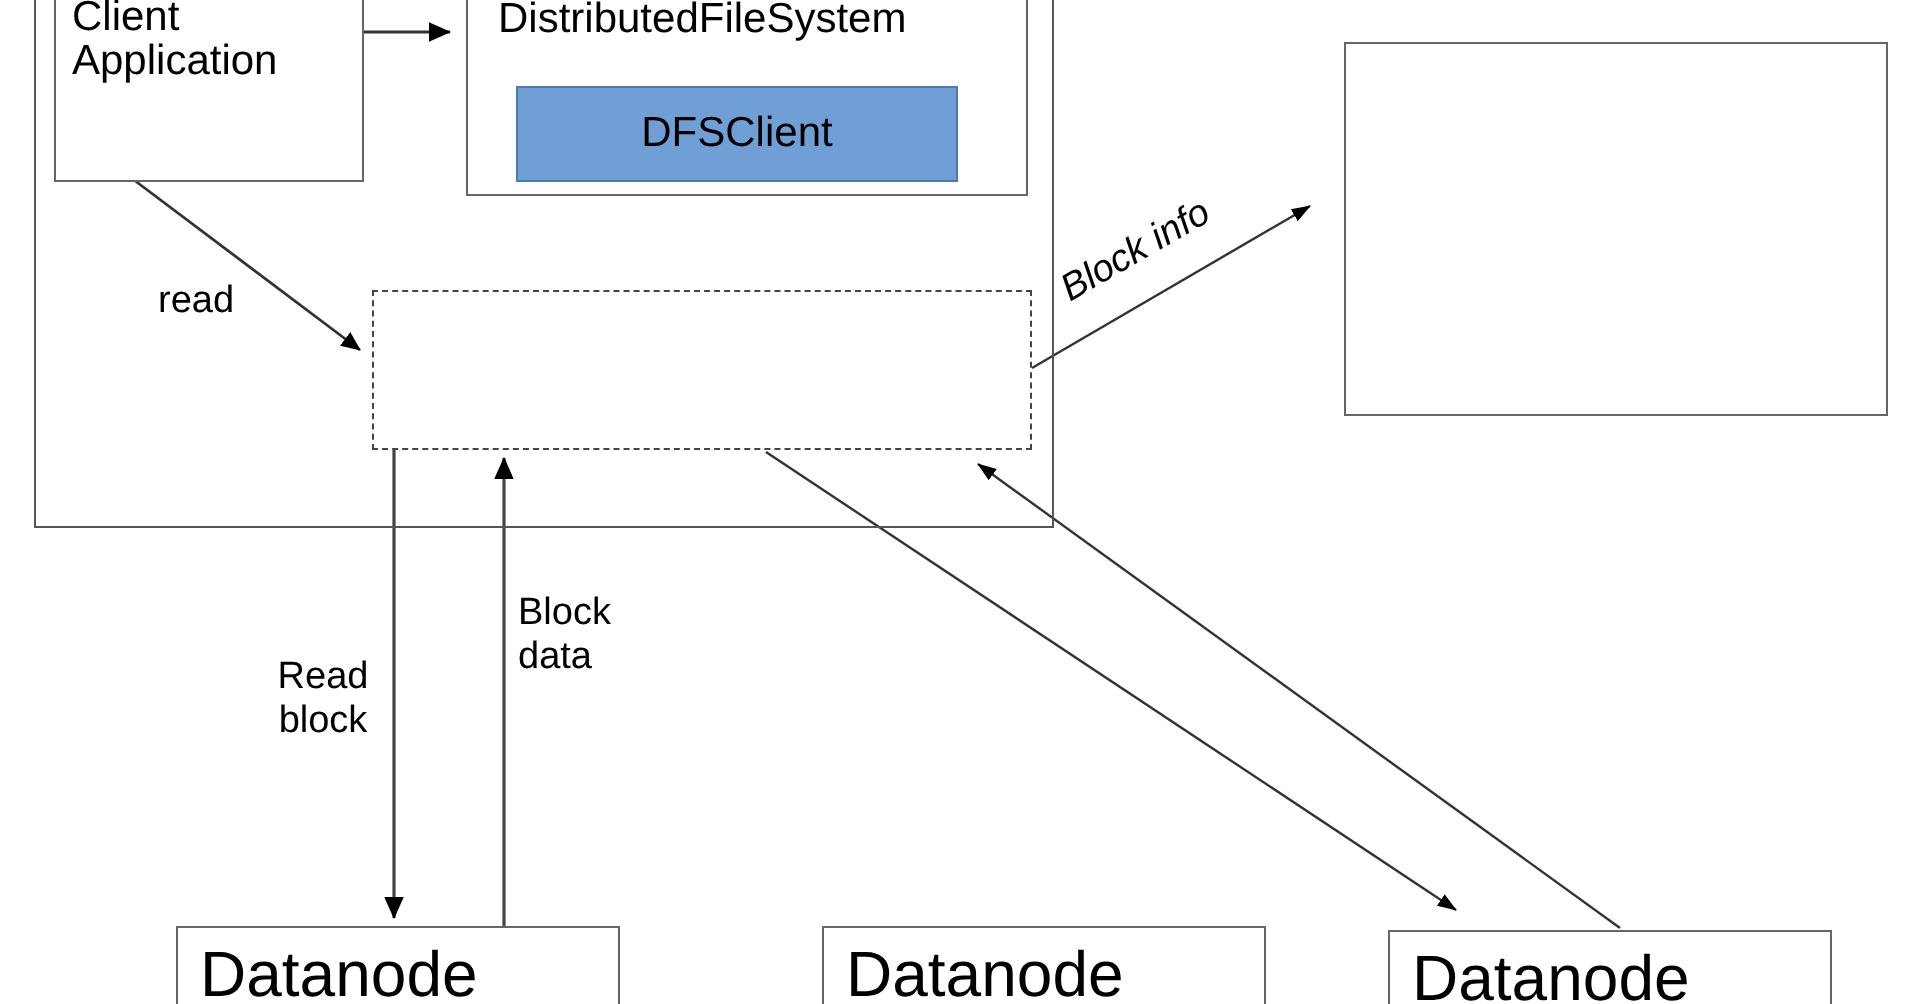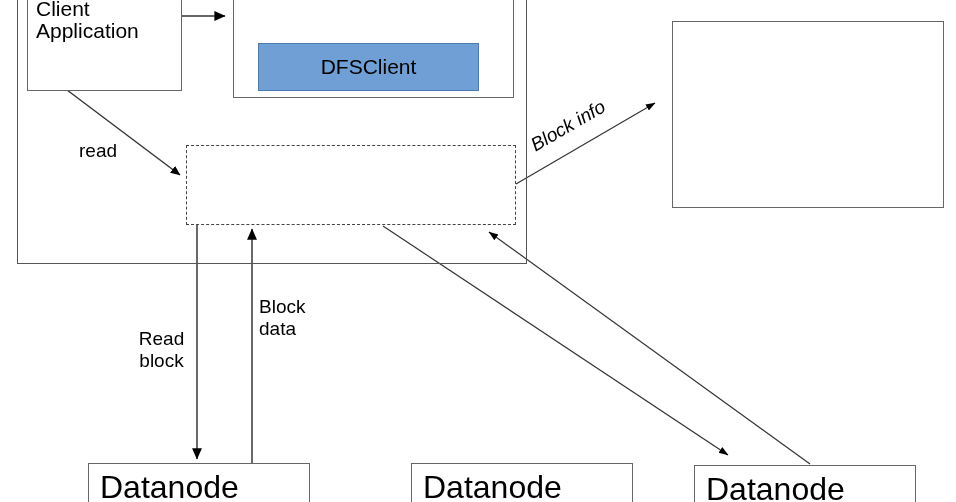--- a/index.html
+++ b/index.html
@@ -195,20 +195,21 @@
     </g>
   </svg>
 
   <div class="node outer-container"></div>
 
   <div class="node client-app"></div>
   <div class="node-label client-app-label">Client
 Application</div>
 
   <div class="node dfs-box"></div>
+  <div class="node-label dfs-label">DistributedFileSystem</div>
 
   <div class="node dfsclient-box"></div>
   <div class="node-label dfsclient-label">DFSClient</div>
 
   <div class="node fsdis-box"></div>
 
   <div class="node namenode-box"></div>
 
   <div class="node datanode-box dn1"></div>
   <div class="node-label datanode-label dn1-label">Datanode</div>

